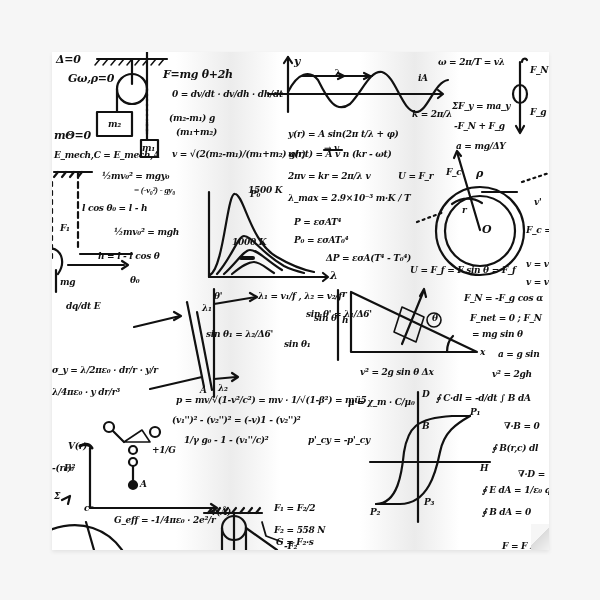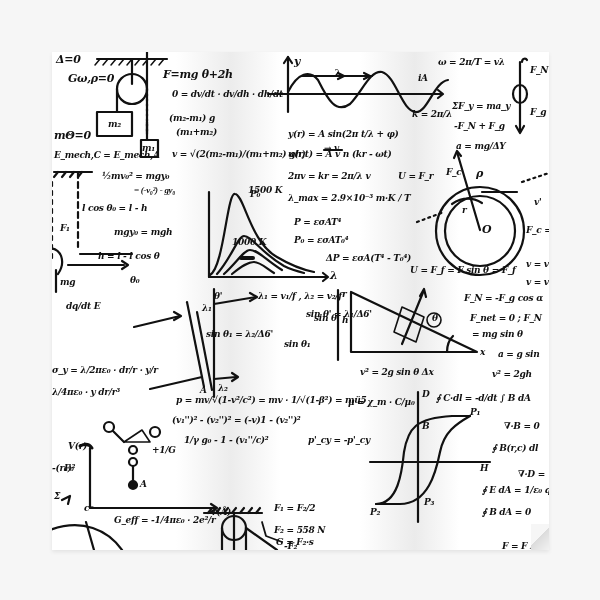--- a/index.html
+++ b/index.html
@@ -178,21 +178,21 @@
   <div class="f s" style="left:117px;top:62px;">(m₂-m₁) g</div>
   <div class="f s" style="left:124px;top:76px;">(m₁+m₂)</div>
   <div class="f s" style="left:120px;top:98px;">v = √(2(m₂-m₁)/(m₁+m₂) gh)</div>
   <div class="f s" style="left:56px;top:68px;">m₂</div>
   <div class="f s" style="left:90px;top:92px;">m₁</div>
   <div class="f" style="left:2px;top:78px;">mΘ=0</div>
   <div class="f s" style="left:2px;top:99px;">E_mech,C = E_mech,A</div>
   <div class="f s" style="left:50px;top:120px;">½mv₀² = mgy₀</div>
   <div class="f s" style="left:82px;top:134px;font-family:Liberation Serif, serif;">= (-v₀²) - gy₀</div>
   <div class="f s" style="left:30px;top:152px;">l cos θ₀ = l - h</div>
-  <div class="f s" style="left:62px;top:176px;">mgy₀ = mgh</div>
+  <div class="f s" style="left:62px;top:176px;">½mv₀² = mgh</div>
   <div class="f s" style="left:46px;top:200px;">h = l - l cos θ</div>
   <div class="f s" style="left:8px;top:172px;">F₁</div>
   <div class="f s" style="left:78px;top:208px;margin-top:16px;">θ₀</div>
   <div class="f s" style="left:8px;top:226px;">mg</div>
 
   <div class="f" style="left:242px;top:4px;">y</div>
   <div class="f" style="left:282px;top:16px;">λ</div>
   <div class="f s" style="left:366px;top:22px;">iA</div>
   <div class="f s" style="left:272px;top:92px;">→ v</div>
   <div class="f s" style="left:360px;top:58px;">k = 2π/λ</div>

